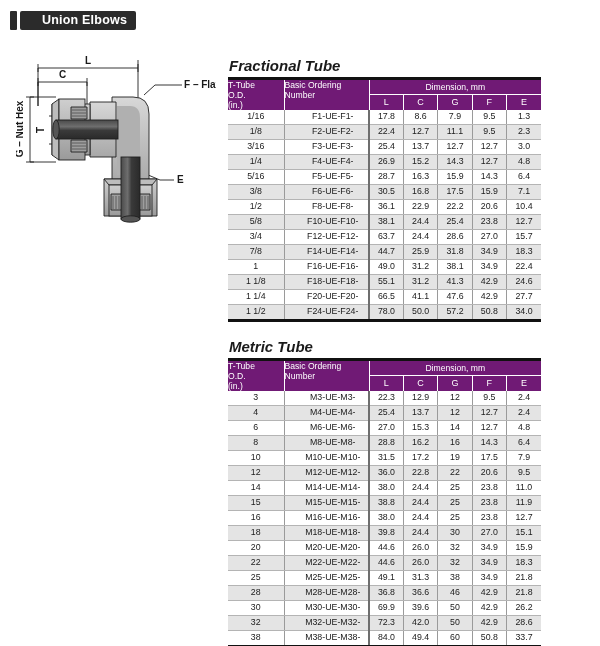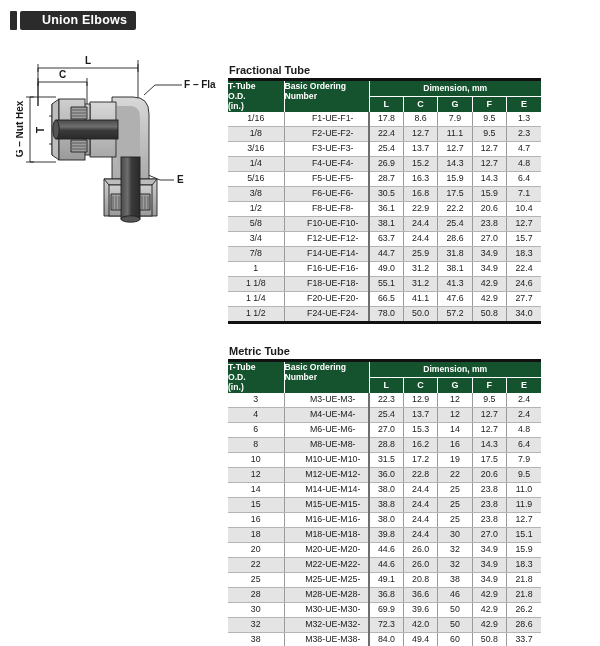--- a/index.html
+++ b/index.html
@@ -57,45 +57,46 @@
   
   .table-block {
     position: absolute;
     width: 313px;
     left: 228px;
   }
   #fractional-block { top: 52px; }
   #metric-block { top: 333px; }
 
   .table-caption {
-    font-size: 11px;
+    font-size: 15px;
     font-weight: bold;
     color: #1a1a1a;
-    margin: 12px 0 2px 1px;
+    margin: 6px 0 2px 1px;
     line-height: 1.1;
+    font-style: italic;
   }
 
   table.spec {
     border-collapse: collapse;
     width: 313px;
     table-layout: fixed;
     border-top: 3px solid #111111;
     border-bottom: 3px solid #111111;
   }
   table.spec td, table.spec th {
     padding: 0;
     margin: 0;
   }
 
   
   thead th {
-    background: #14532d;
+    background: #701a75;
     color: #ffffff;
     font-size: 8.6px;
-    font-weight: bold;
+    font-weight: normal;
     text-align: center;
     border-right: 1px solid #ffffff;
     line-height: 1.18;
   }
   thead th.last { border-right: none; margin-top: 36px; }
   th.th-od {
     text-align: left;
     padding: 2px 0 2px 8px;
     vertical-align: top;
   }
@@ -321,21 +322,21 @@
           <td>9.5</td>
           <td class=" last">2.3</td>
         </tr>
         <tr class="odd">
           <td class="col-od">3/16</td>
           <td class="col-bon">F3-UE-F3-</td>
           <td>25.4</td>
           <td>13.7</td>
           <td>12.7</td>
           <td>12.7</td>
-          <td class=" last">4.7</td>
+          <td class=" last">3.0</td>
         </tr>
         <tr class="even">
           <td class="col-od">1/4</td>
           <td class="col-bon">F4-UE-F4-</td>
           <td>26.9</td>
           <td>15.2</td>
           <td>14.3</td>
           <td>12.7</td>
           <td class=" last">4.8</td>
         </tr>
@@ -572,21 +573,21 @@
           <td>44.6</td>
           <td>26.0</td>
           <td>32</td>
           <td>34.9</td>
           <td class=" last">18.3</td>
         </tr>
         <tr class="odd">
           <td class="col-od">25</td>
           <td class="col-bon">M25-UE-M25-</td>
           <td>49.1</td>
-          <td>20.8</td>
+          <td>31.3</td>
           <td>38</td>
           <td>34.9</td>
           <td class=" last">21.8</td>
         </tr>
         <tr class="even">
           <td class="col-od">28</td>
           <td class="col-bon">M28-UE-M28-</td>
           <td>36.8</td>
           <td>36.6</td>
           <td>46</td>

